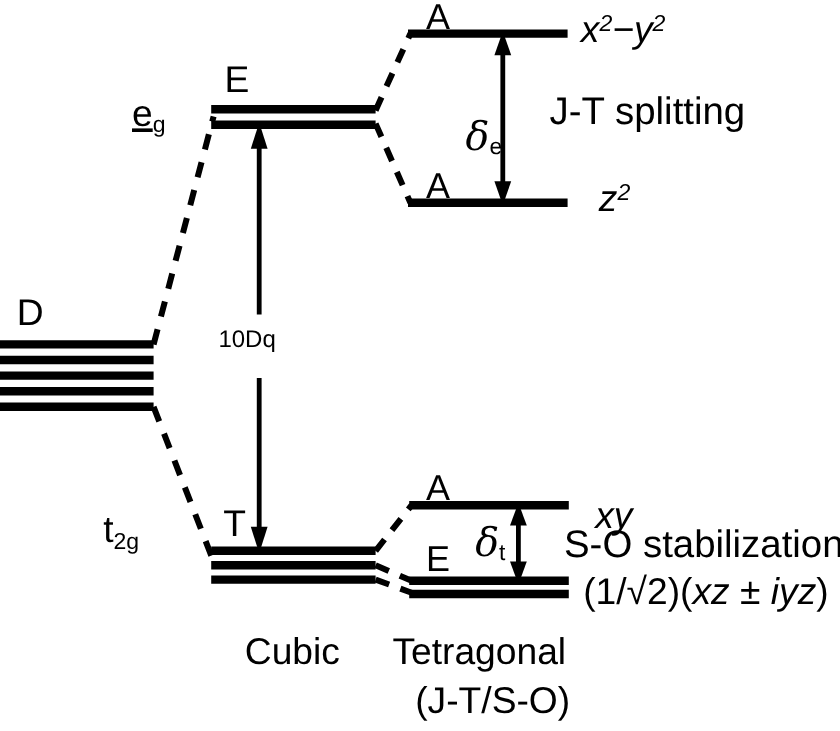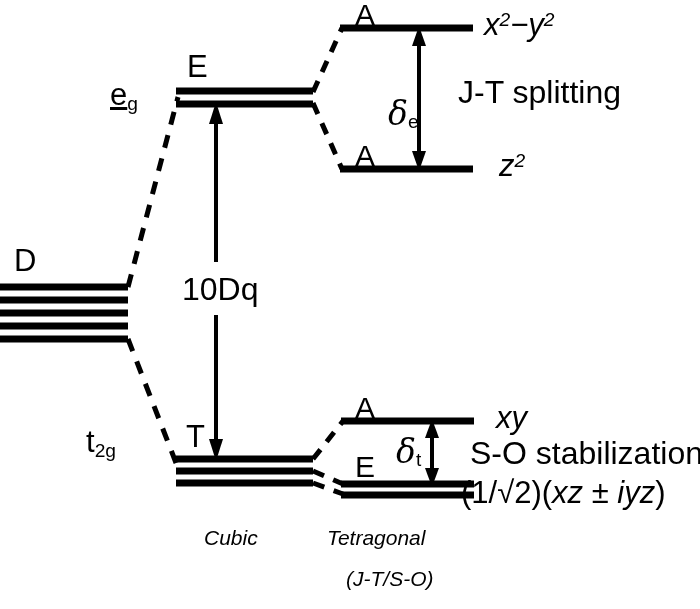--- a/index.html
+++ b/index.html
@@ -35,25 +35,24 @@
     font-size: 31px;
     font-weight: 400;
   }
   .lbl-sym {
     font-size: 31px;
   }
   .lbl-desc {
     font-size: 32px;
   }
   .lbl-axis {
-    font-size: 21px;
-    font-style: italic;
+    font-size: 31px;
   }
   .lbl-10dq {
-    font-size: 32px;
+    font-size: 20px;
   }
   .lbl-A {
     font-size: 30px;
   }
   .sub {
     font-size: 0.62em;
     vertical-align: -0.28em;
   }
   .sup {
     font-size: 0.62em;
@@ -192,23 +191,23 @@
   <div class="lbl delta" style="left:396px; top:435px;"><span>δ</span><span class="sub">t</span></div>
 
   <div class="lbl lbl-desc" style="left:458px; top:76px;">J-T splitting</div>
 
   <div class="lbl lbl-desc" style="left:470px; top:437px;">S-O stabilization</div>
 
   <div class="lbl lbl-sym" style="left:484px; top:9px;"><span class="it">x</span><span class="sup it">2</span><span class="it">−y</span><span class="sup it">2</span></div>
 
   <div class="lbl lbl-sym" style="left:499px; top:150px;"><span class="it">z</span><span class="sup it">2</span></div>
 
-  <div class="lbl lbl-sym it" style="left:496px; top:402px;font-style:italic;">xy</div>
-
-  <div class="lbl lbl-sym" style="left:461px; top:477px;"><span>(1/√2)(</span><span class="it">xz ± iyz</span><span>)</span></div>
+  <div class="lbl lbl-sym it" style="left:496px; top:414px;font-style:italic;">xy</div>
+
+  <div class="lbl lbl-sym" style="left:486px; top:477px;"><span>(1/√2)(</span><span class="it">xz ± iyz</span><span>)</span></div>
 
   <div class="lbl lbl-axis" style="left:204px; top:527px;">Cubic</div>
 
   <div class="lbl lbl-axis" style="left:346px; top:568px;">(J-T/S-O)</div>
 
   <div class="lbl lbl-axis" style="left:327px; top:527px;">Tetragonal</div>
 
 </div>
 
 </body></html>

